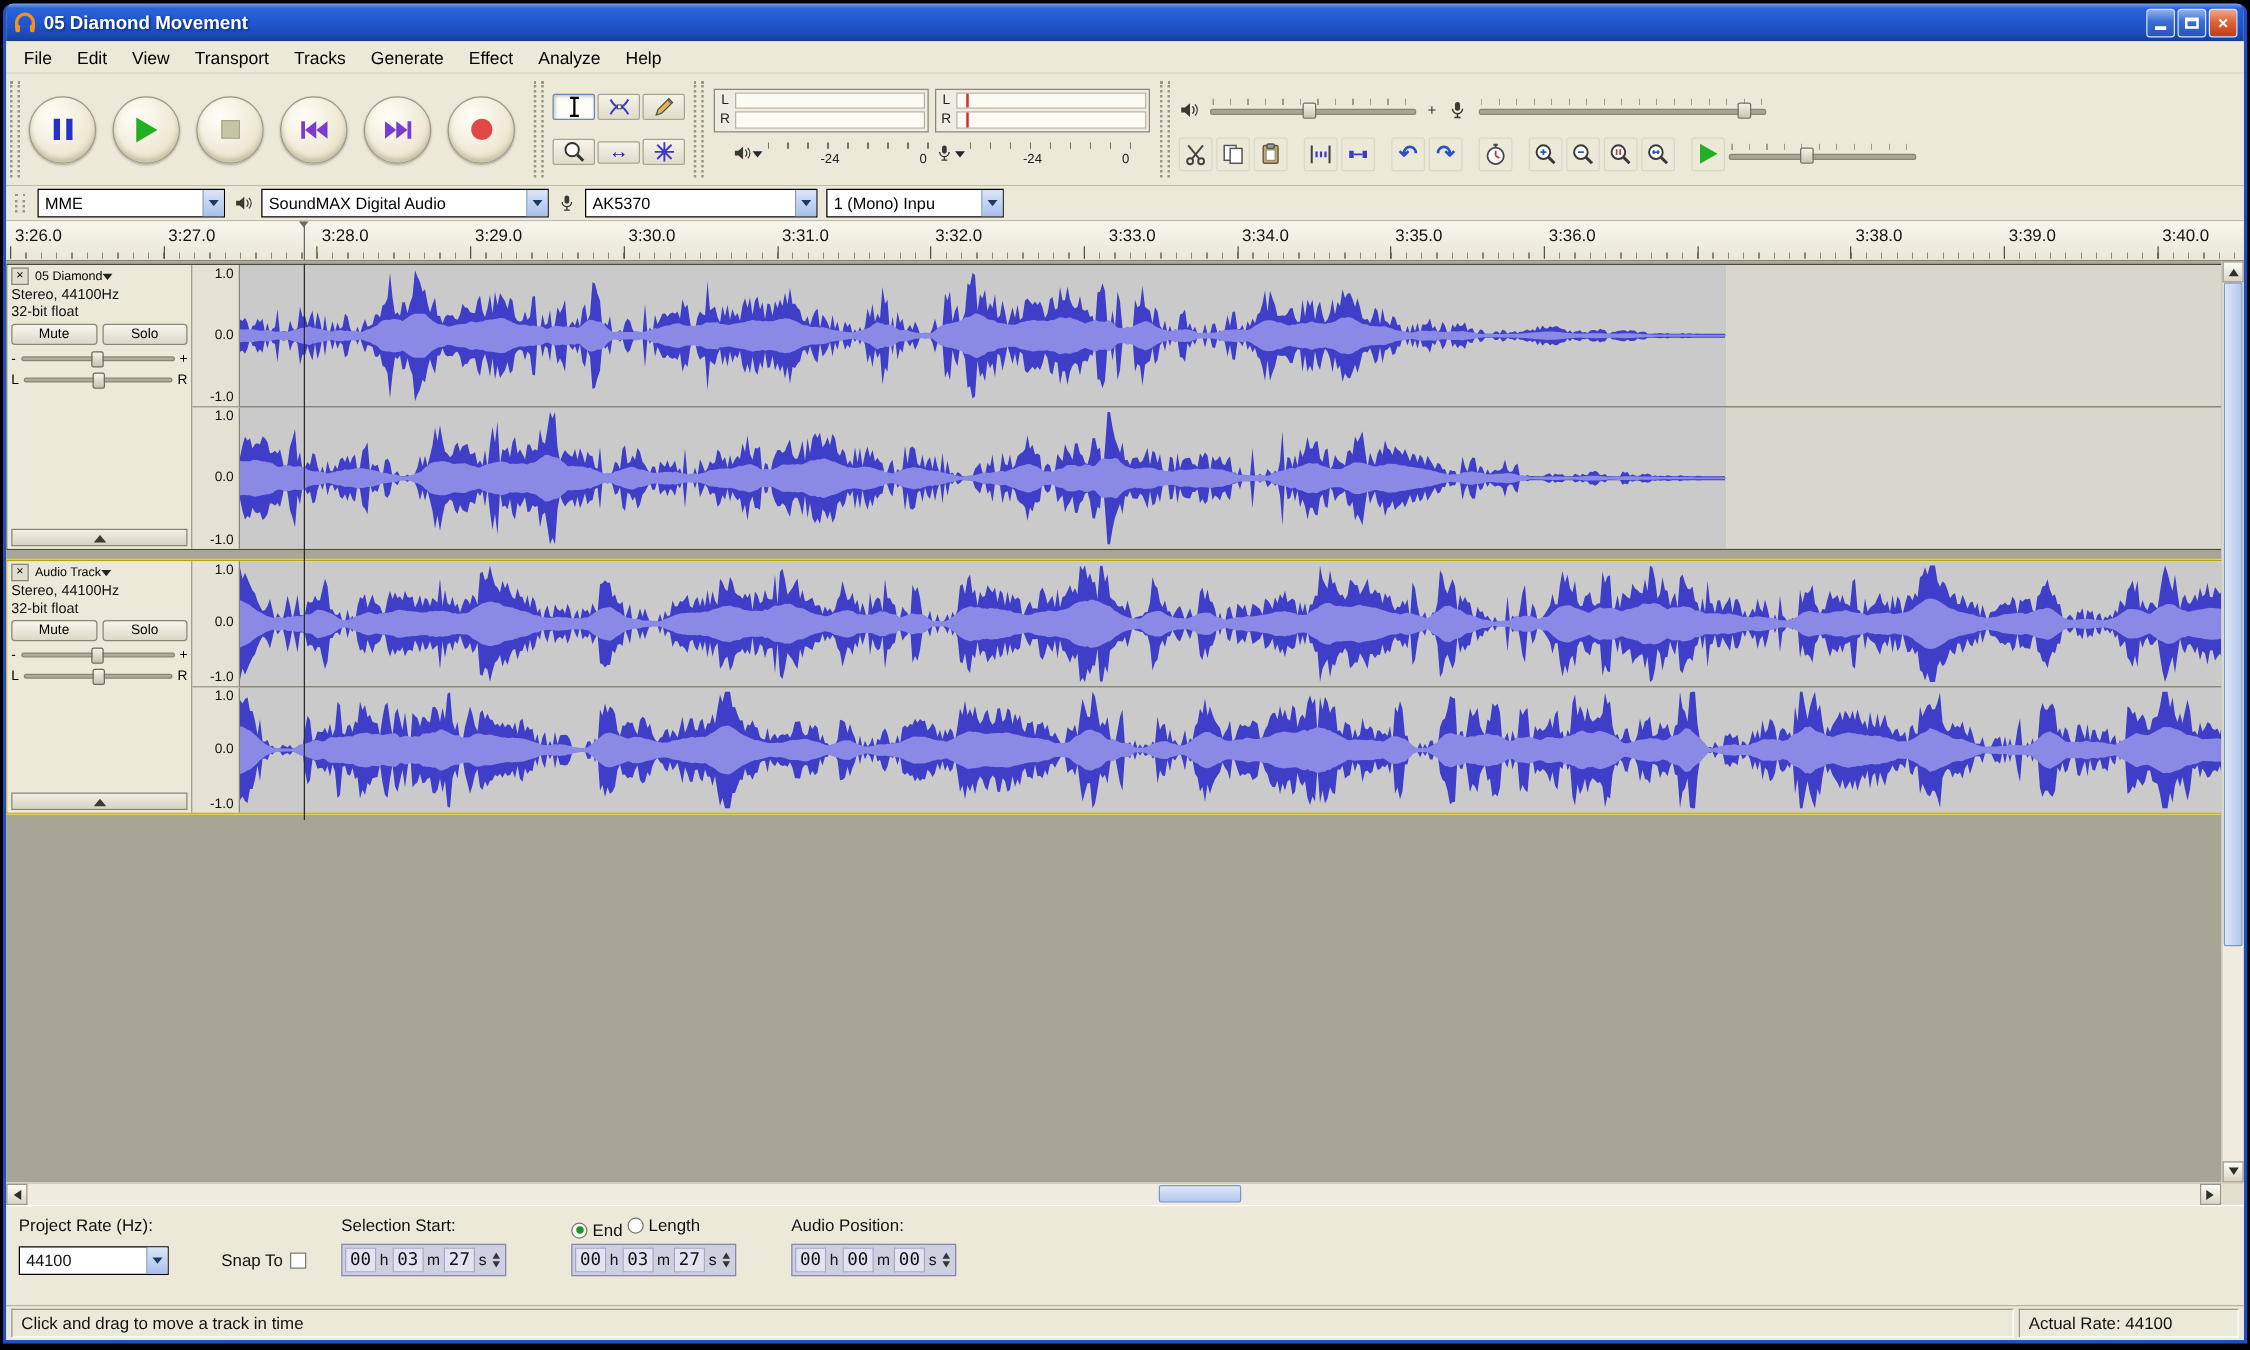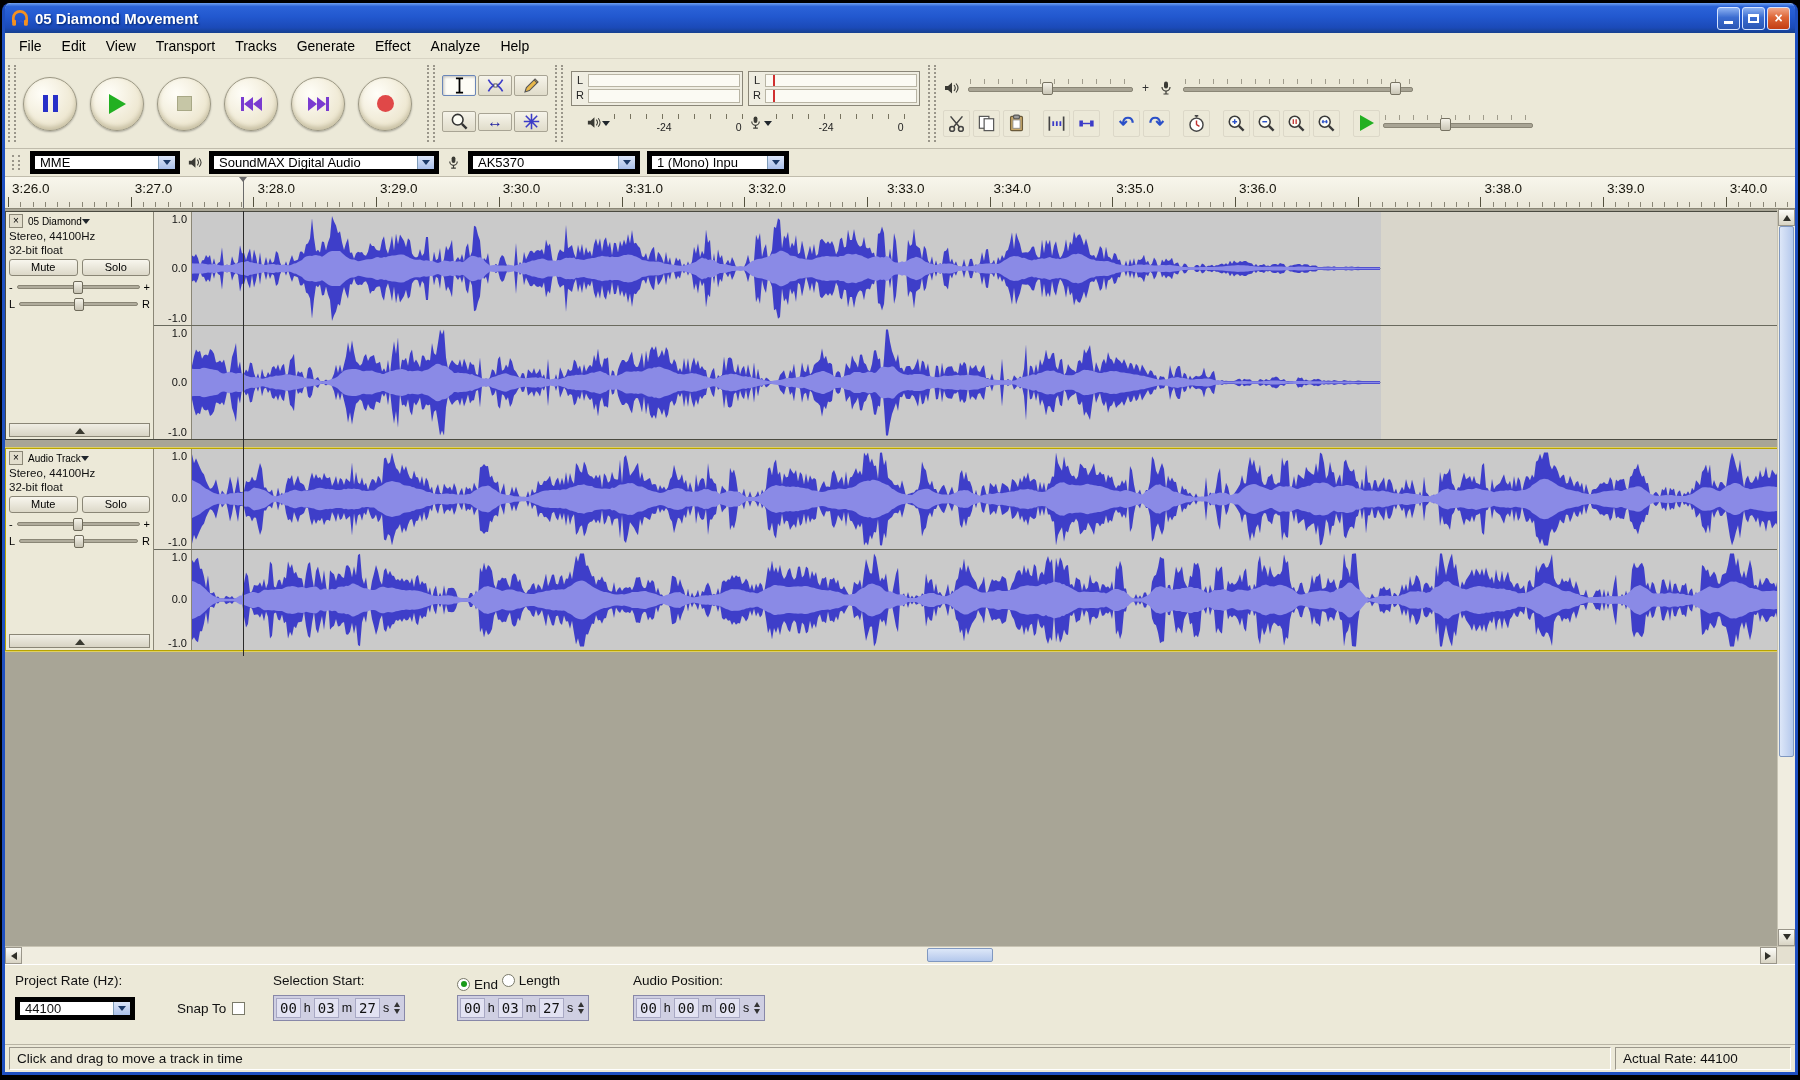--- a/index.html
+++ b/index.html
@@ -62,21 +62,21 @@
 .pluslab{font-size:12px;color:#333}
 .edit-row{display:flex;align-items:center;gap:3px}
 .ebtn{width:27px;height:27px;display:grid;place-items:center;border:1px solid #dcd8c8;border-radius:2px;background:transparent;cursor:pointer}
 .ebtn svg{width:19px;height:19px}
 .eglyph{font-size:18px;font-weight:bold;color:#2b50c8;line-height:1}
 .esep{width:7px}
 .ic-playspeed{width:0;height:0;border-top:8px solid transparent;border-bottom:8px solid transparent;border-left:14px solid #22b022}
 
 .device-row{flex:0 0 28px;display:flex;align-items:center;gap:7px;padding-left:4px;background:#ece9d8;border-bottom:1px solid #c0bcac}
 .device-row svg{width:15px;height:15px}
-.combo{height:23px;border:5px solid #000000;background:#fff;display:flex;align-items:center;font-size:13px;cursor:pointer}
+.combo{height:23px;border:1px solid #000000;background:#fff;display:flex;align-items:center;font-size:13px;cursor:pointer}
 .combo-text{flex:1;padding:0 5px;white-space:nowrap;overflow:hidden}
 .combo-btn{width:17px;align-self:stretch;background:linear-gradient(#dce6f8,#aac0ea);border-left:1px solid #7f9db9;display:grid;place-items:center}
 .combo-btn .dd{margin-top:4px;border-top-color:#1c3a68}
 
 .ruler{flex:0 0 32px;position:relative;background:linear-gradient(#f8f6ec,#eae7d8);border-bottom:1px solid #8a8676;overflow:hidden}
 .ruler-minors{position:absolute;left:3px;right:0;bottom:1px;height:5px;background:repeating-linear-gradient(to right,#8a8676 0 1px,transparent 1px 12.27px)}
 .ruler-major{position:absolute;bottom:1px;width:1px;height:10px;background:#55523f}
 .ruler-label{position:absolute;top:4px;font-size:13.5px;color:#15130a;white-space:nowrap}
 .ruler-cursor{position:absolute;left:238px;top:0;bottom:0;width:1px;background:#6a6a6a}
 .ruler-cursor i{position:absolute;left:-4px;top:0;width:0;height:0;border:4px solid transparent;border-top:5px solid #6a6a6a}
@@ -411,21 +411,21 @@
         <span class="combo-text">SoundMAX Digital Audio</span>
         <span class="combo-btn">
           <i class="dd"></i>
         </span>
       </div>
     <svg viewBox="0 0 16 16">
         <rect x="6" y="1.5" width="4" height="7" rx="2" fill="#3a3a34"></rect>
         <path d="M4 7a4 4 0 0 0 8 0" stroke="#3a3a34" stroke-width="1.2" fill="none"></path>
         <path d="M8 11v2.5M5.5 14h5" stroke="#3a3a34" stroke-width="1.2"></path>
       </svg>
-    <div class="combo" style="width:172px">
+    <div class="combo" style="width:186px">
         <span class="combo-text">AK5370</span>
         <span class="combo-btn">
           <i class="dd"></i>
         </span>
       </div>
     <div class="combo" style="width:142px">
         <span class="combo-text">1 (Mono) Inpu</span>
         <span class="combo-btn">
           <i class="dd"></i>
         </span>

